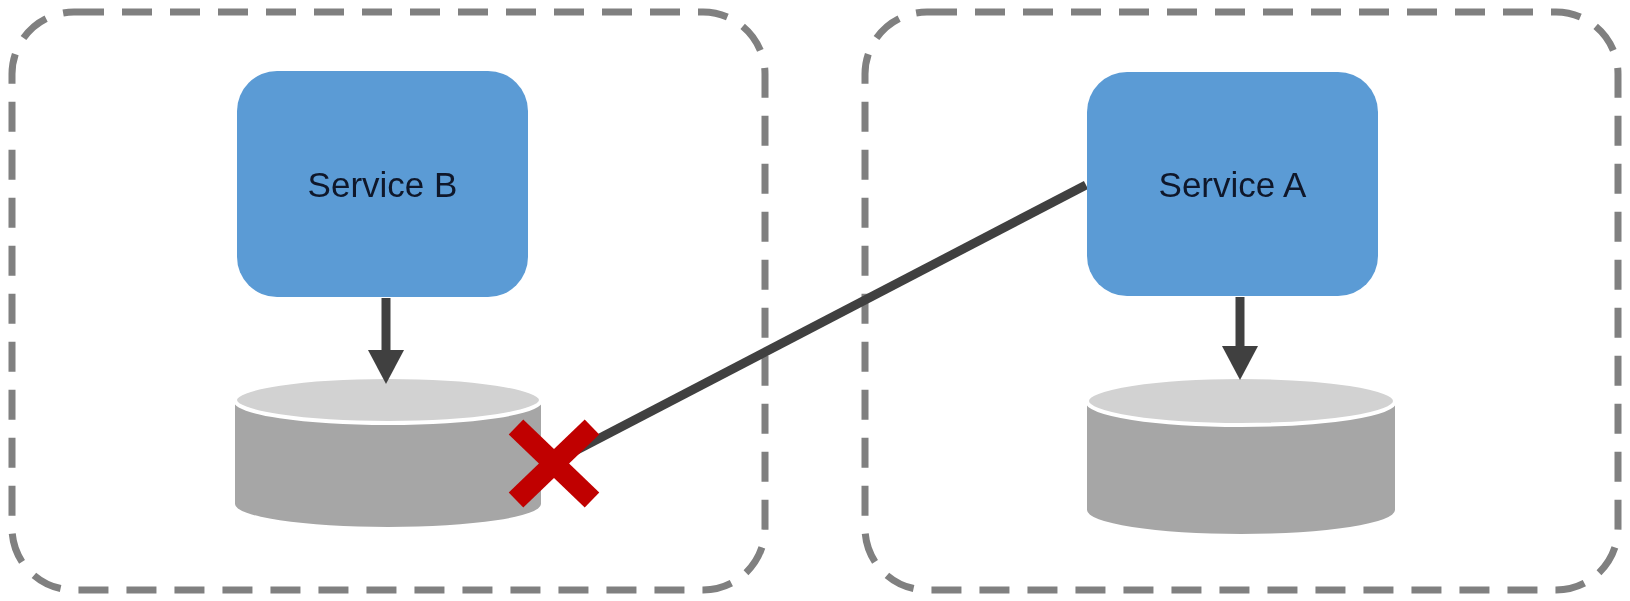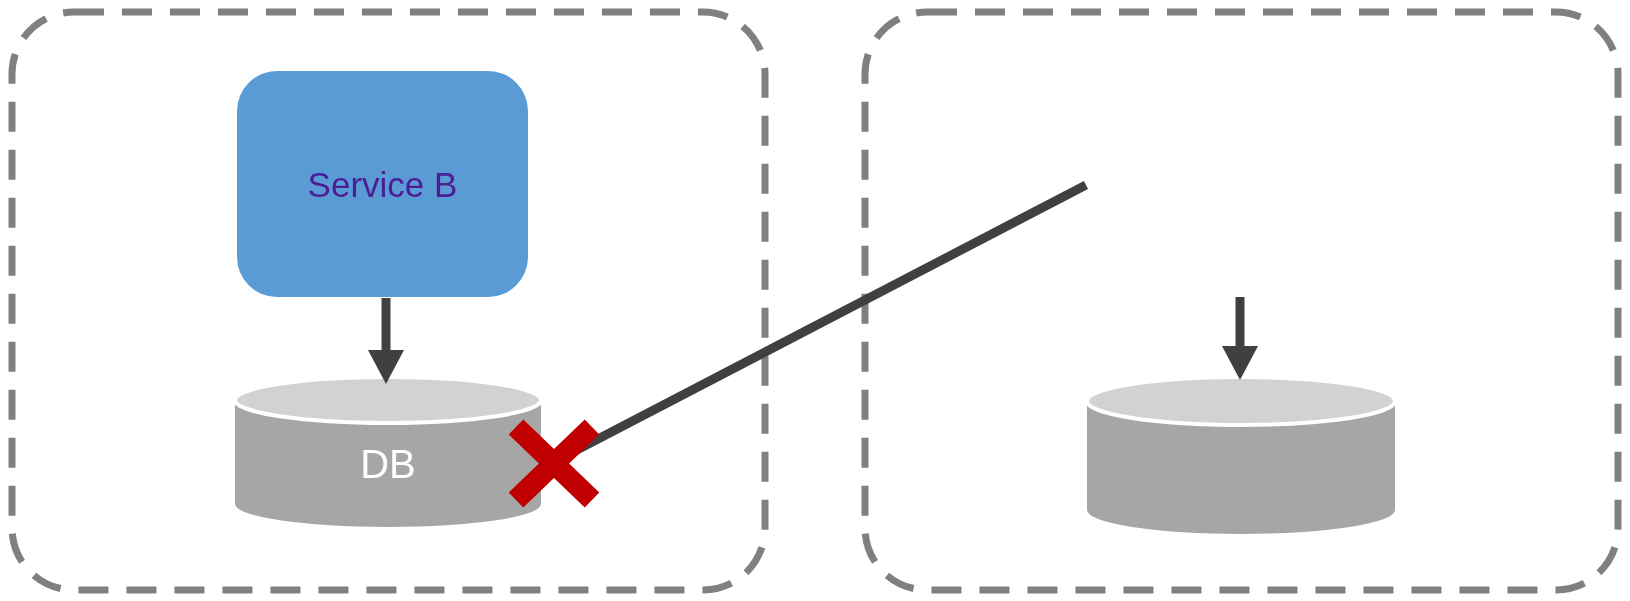--- a/index.html
+++ b/index.html
@@ -22,21 +22,21 @@
   }
   .service-box {
     position: absolute;
     background: #5b9bd5;
     border-radius: 40px;
     display: flex;
     align-items: center;
     justify-content: center;
   }
   .service-box .label {
-    color: #4c1d95;
+    color: #0f172a;
     font-size: 35px;
     line-height: 1;
     white-space: nowrap;
   }
   .store-label {
     position: absolute;
     display: flex;
     align-items: center;
     justify-content: center;
     pointer-events: none;
@@ -83,19 +83,19 @@
     <g>
       <line x1="516" y1="427" x2="592" y2="500" stroke="#C00000" stroke-width="21"></line>
       <line x1="592" y1="427" x2="516" y2="500" stroke="#C00000" stroke-width="21"></line>
     </g>
   </svg>
 
   <div class="service-box" style="left:237px; top:71px; width:291px; height:226px;">
     <span class="label">Service B</span>
   </div>
 
+  <div class="service-box" style="left:1087px; top:72px; width:291px; height:224px;">
+    <span class="label">Service A</span>
+  </div>
 
-  <div class="store-label" style="left:235px; top:400px; width:306px; height:127px;">
-    <span class="label">DB</span>
-  </div>
 
 
 </div>
 
 </body></html>

